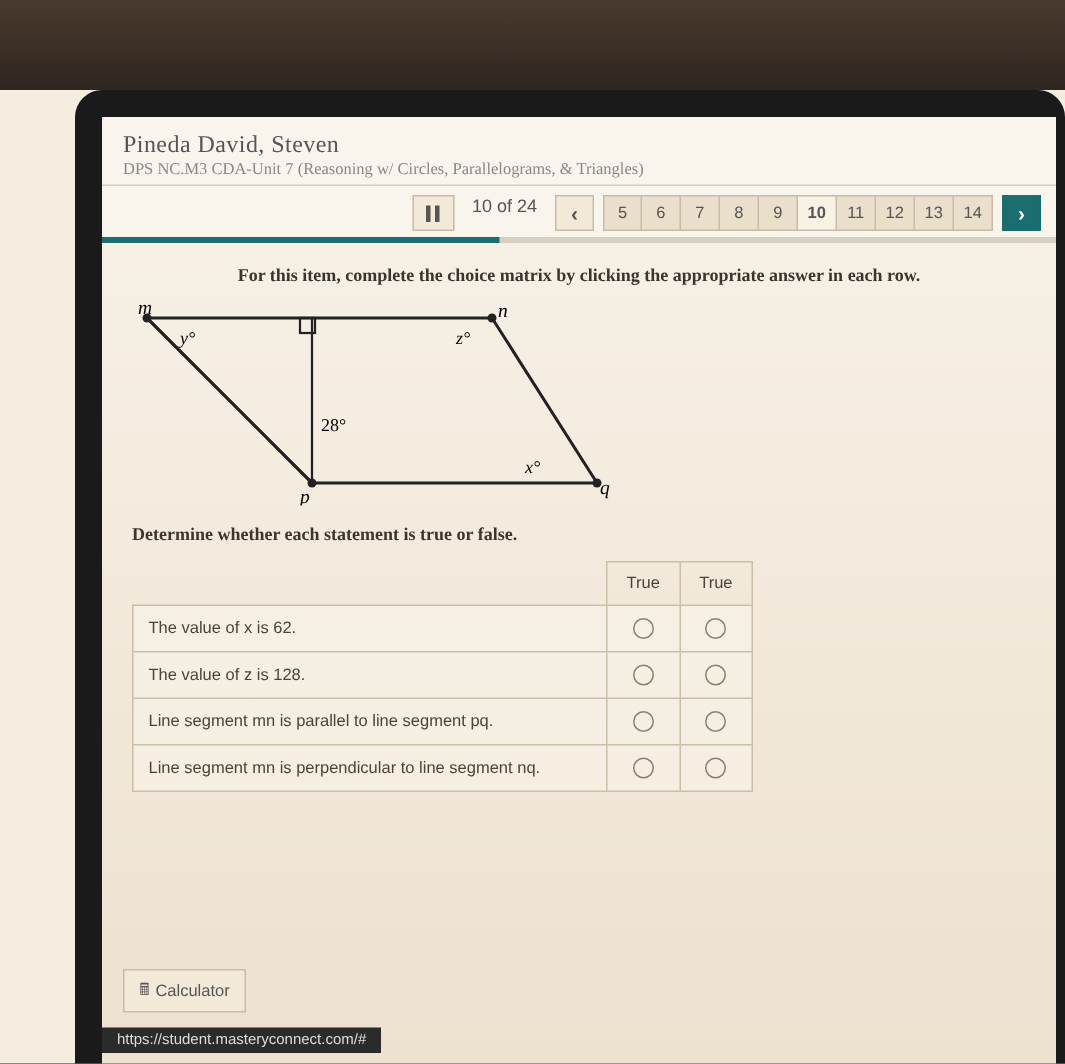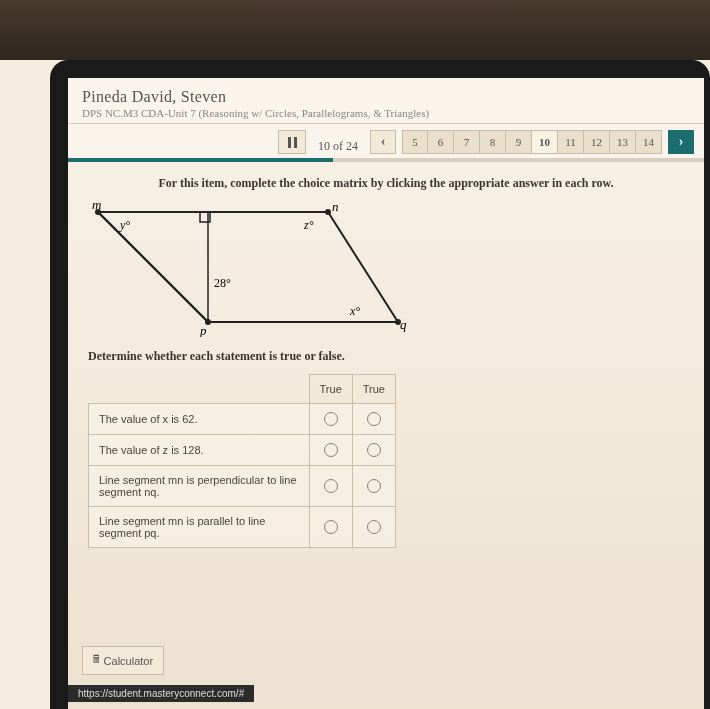--- a/index.html
+++ b/index.html
@@ -30,25 +30,25 @@
   }
   .header {
     padding: 10px 14px 4px;
     border-bottom: 1px solid #d8cfc0;
     background: #faf5ec;
   }
   .student-name { font-size: 16px; color: #555; font-weight: 400; letter-spacing: .3px; }
   .assignment { font-size: 11px; color: #888; margin-top: 1px; }
   .navbar {
     display: flex;
-    align-items: flex-end;
+    align-items: flex-start;
     justify-content: flex-end;
     gap: 6px;
     padding: 6px 10px 4px;
-    font-family: Liberation Serif, serif;
+    font-family: Liberation Sans, sans-serif;
     background: #faf5ec;
   }
   .pause-btn {
     width: 28px; height: 24px;
     border: 1px solid #c8bca8;
     display: flex; align-items: center; justify-content: center;
     gap: 3px; background: #f2e9d9; margin-right: 6px;
   }
   .pause-btn span { width: 3px; height: 11px; background: #555; display: inline-block; }
   .counter { font-size: 12px; color: #555; margin-right: 6px; }
@@ -77,21 +77,21 @@
   .content { padding: 14px 20px 10px 20px; font-size: 12px; color: #3a362f; }
   .instr { font-weight: bold; margin-bottom: 4px; text-align: center; }
   .subinstr { margin-bottom: 10px; }
   .subinstr .it { font-style: italic; }
 
   .figure { margin: 6px 0 12px 0; }
   .figure svg { display: block; }
 
   .prompt { font-weight: bold; margin: 8px 0 10px; font-size: 12px; }
 
-  table.matrix { border-collapse: collapse; width: 308px; font-family: Arial, sans-serif; font-size: 11px; color: #4a4538; }
+  table.matrix { border-collapse: collapse; width: 414px; font-family: Arial, sans-serif; font-size: 11px; color: #4a4538; }
   table.matrix th, table.matrix td { border: 1px solid #cbbfa8; padding: 8px 10px; background: rgba(250,245,235,0.5); }
   table.matrix th { font-weight: normal; text-align: center; background: rgba(240,232,216,0.6); }
   table.matrix th.blank { border: none; background: transparent; }
   .radio {
     width: 14px; height: 14px; border: 1.5px solid #8a8270; border-radius: 50%;
     margin: 0 auto; display: block;
   }
   .calc-btn {
     position: absolute; left: 14px; bottom: 34px;
     border: 1px solid #c8bca8; background: #f2e9d9;
@@ -196,30 +196,30 @@
             <tr>
               <td>The value of z is 128.</td>
               <td style="text-align: center;">
                 <span class="radio"></span>
               </td>
               <td style="text-align: center;">
                 <span class="radio"></span>
               </td>
             </tr>
             <tr>
+              <td>Line segment mn is parallel to line segment pq.</td>
+              <td style="text-align: center;">
+                <span class="radio"></span>
+              </td>
+              <td style="text-align: center;">
+                <span class="radio"></span>
+              </td>
+            </tr>
+            <tr>
               <td>Line segment mn is perpendicular to line segment nq.</td>
-              <td style="text-align: center;">
-                <span class="radio"></span>
-              </td>
-              <td style="text-align: center;">
-                <span class="radio"></span>
-              </td>
-            </tr>
-            <tr>
-              <td>Line segment mn is parallel to line segment pq.</td>
               <td style="text-align: center;">
                 <span class="radio"></span>
               </td>
               <td style="text-align: center;">
                 <span class="radio"></span>
               </td>
             </tr>
           </tbody>
       </table>
     </div>

